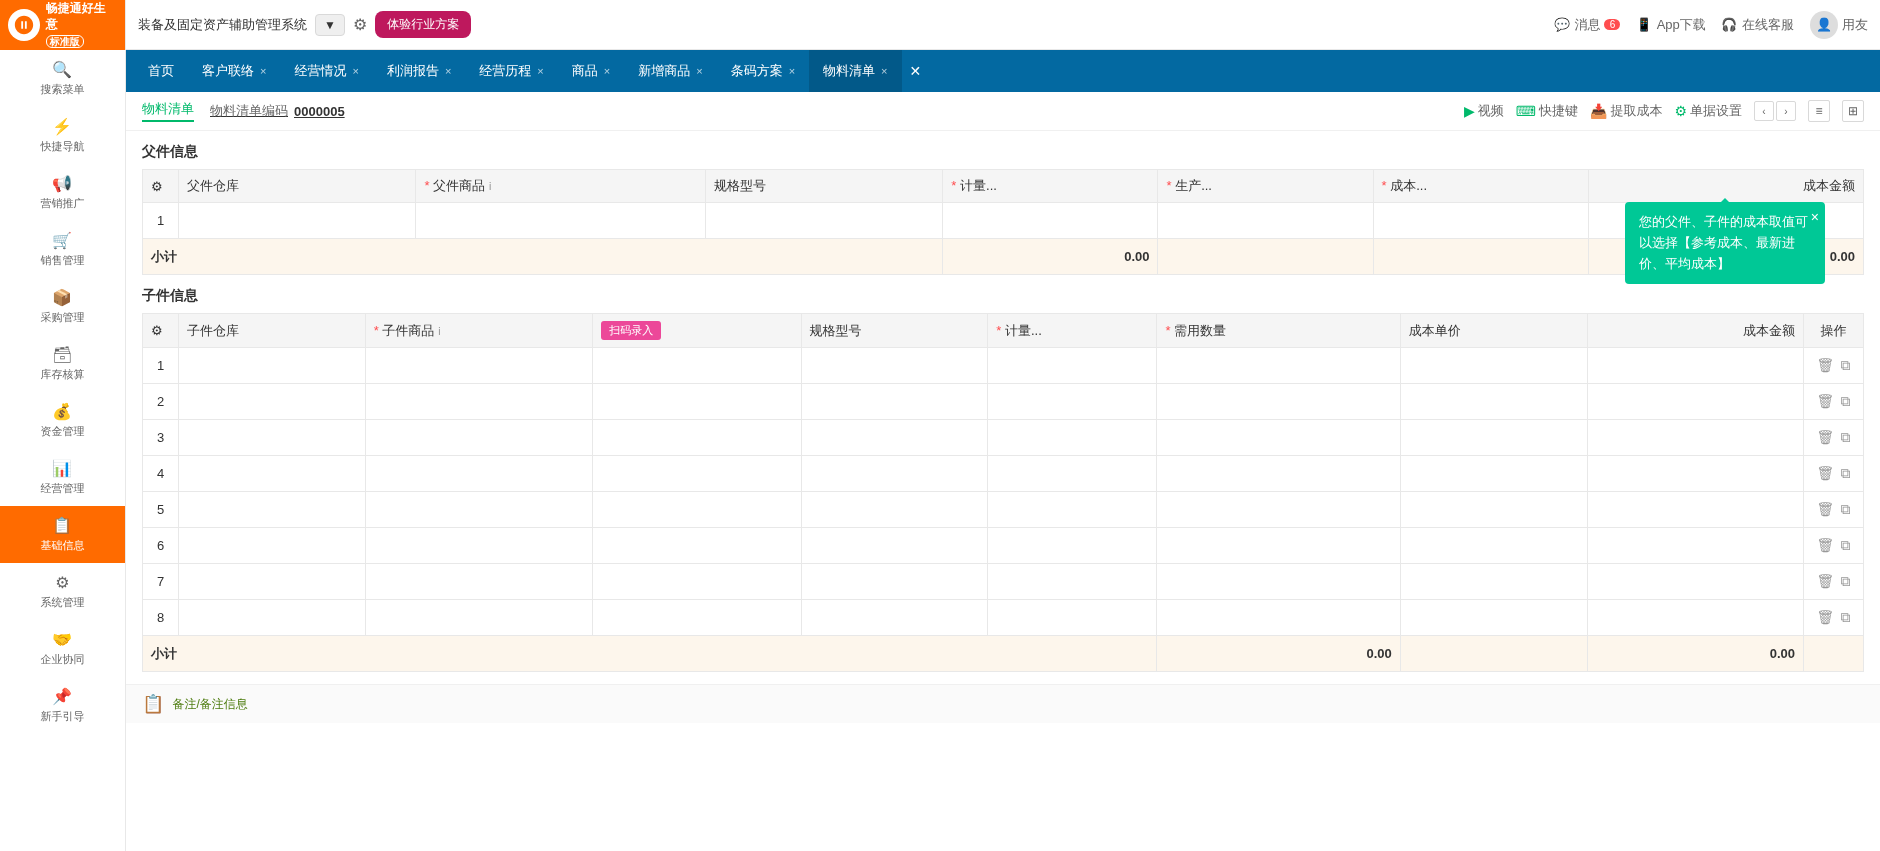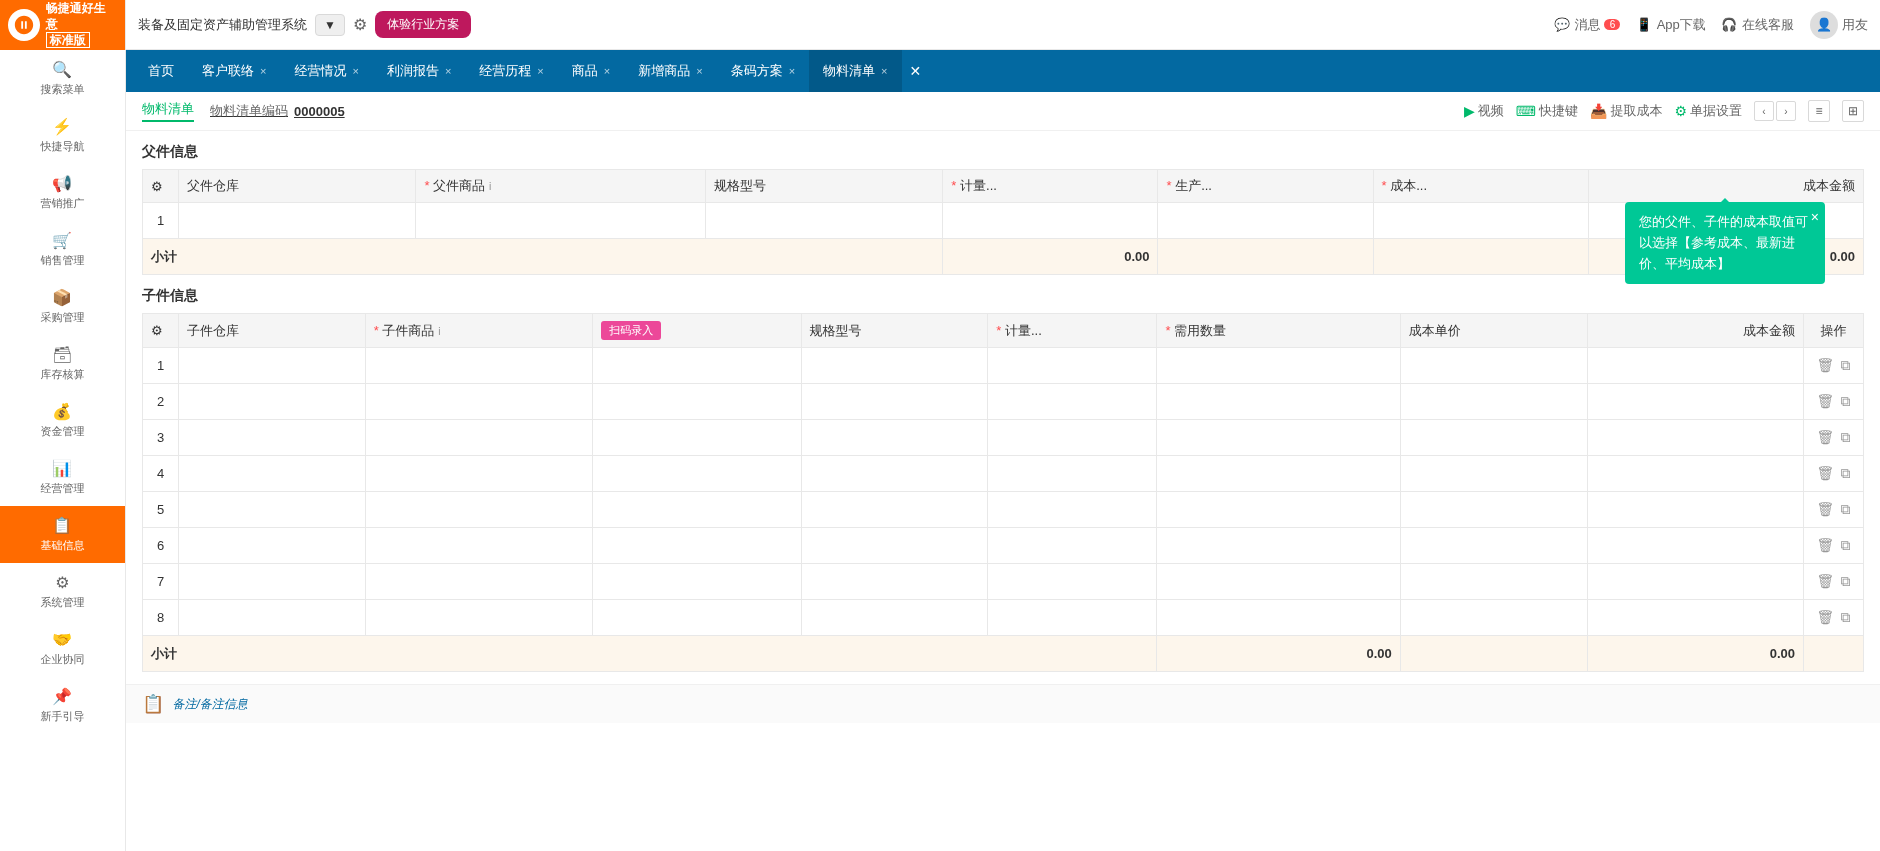--- a/index.html
+++ b/index.html
@@ -3,21 +3,21 @@
   <meta charset="utf-8">
   <style>
     * { box-sizing: border-box; margin: 0; padding: 0; font-family: 'Microsoft YaHei', SimHei, Arial, sans-serif; font-size: 13px; }
     body { display: flex; height: 851px; overflow: hidden; background: #f0f2f5; }
     
     
     .sidebar { width: 126px; background: #fff; display: flex; flex-direction: column; border-right: 1px solid #e8e8e8; flex-shrink: 0; }
     .sidebar-logo { background: #ff6b00; padding: 12px 8px; display: flex; align-items: center; gap: 6px; color: #fff; font-size: 14px; font-weight: bold; height: 50px; }
     .sidebar-logo-icon { width: 32px; height: 32px; background: #fff; border-radius: 50%; display: flex; align-items: center; justify-content: center; }
     .sidebar-logo-icon svg { width: 22px; height: 22px; }
-    .sidebar-tag { background: #ff6b00; color: #fff; font-size: 12px; border: 1px solid #fff; padding: 0 3px; border-radius: 0; }
+    .sidebar-tag { background: #ff6b00; color: #fff; font-size: 10px; border: 1px solid #fff; padding: 0 3px; border-radius: 6px; }
     .sidebar-item { display: flex; flex-direction: column; align-items: center; padding: 10px 4px; cursor: pointer; color: #666; border-bottom: none; transition: background 0.2s; }
     .sidebar-item.active { background: #ff6b00; color: #fff; }
     .sidebar-item-icon { font-size: 16px; margin-bottom: 3px; }
     .sidebar-item-label { font-size: 11px; text-align: center; }
     
     
     .main { flex: 1; display: flex; flex-direction: column; overflow: hidden; }
     
     
     .topbar { background: #fff; height: 50px; display: flex; align-items: center; padding: 0 12px; border-bottom: 1px solid #e8e8e8; justify-content: space-between; }
@@ -70,21 +70,21 @@
     .action-btn { color: #999; cursor: pointer; font-size: 14px; }
     
     
     .tooltip-box { position: absolute; top: 108px; right: 60px; background: #00c896; color: #fff; padding: 10px 14px; border-radius: 4px; font-size: 12px; line-height: 1.6; z-index: 100; max-width: 200px; }
     .tooltip-box::before { content: ''; position: absolute; top: -8px; left: 50%; transform: translateX(-50%); border: 4px solid transparent; border-bottom-color: #00c896; }
     .tooltip-close { position: absolute; top: 4px; right: 6px; cursor: pointer; font-size: 14px; }
     
     
     .bottom-section { padding: 8px 16px; border-top: 1px solid #f0f0f0; display: flex; align-items: center; gap: 8px; background: #fafafa; }
     .bottom-icon { color: #00b96b; font-size: 18px; }
-    .bottom-text { color: #0369a1; font-size: 12px; font-style: italic; }
+    .bottom-text { color: #4d7c0f; font-size: 12px; }
     
     .info-icon { color: #999; font-size: 11px; }
     
     
     .td-right { text-align: right; }
     
     .table-container { overflow-x: auto; }
   </style>
 </head>
 <body>

